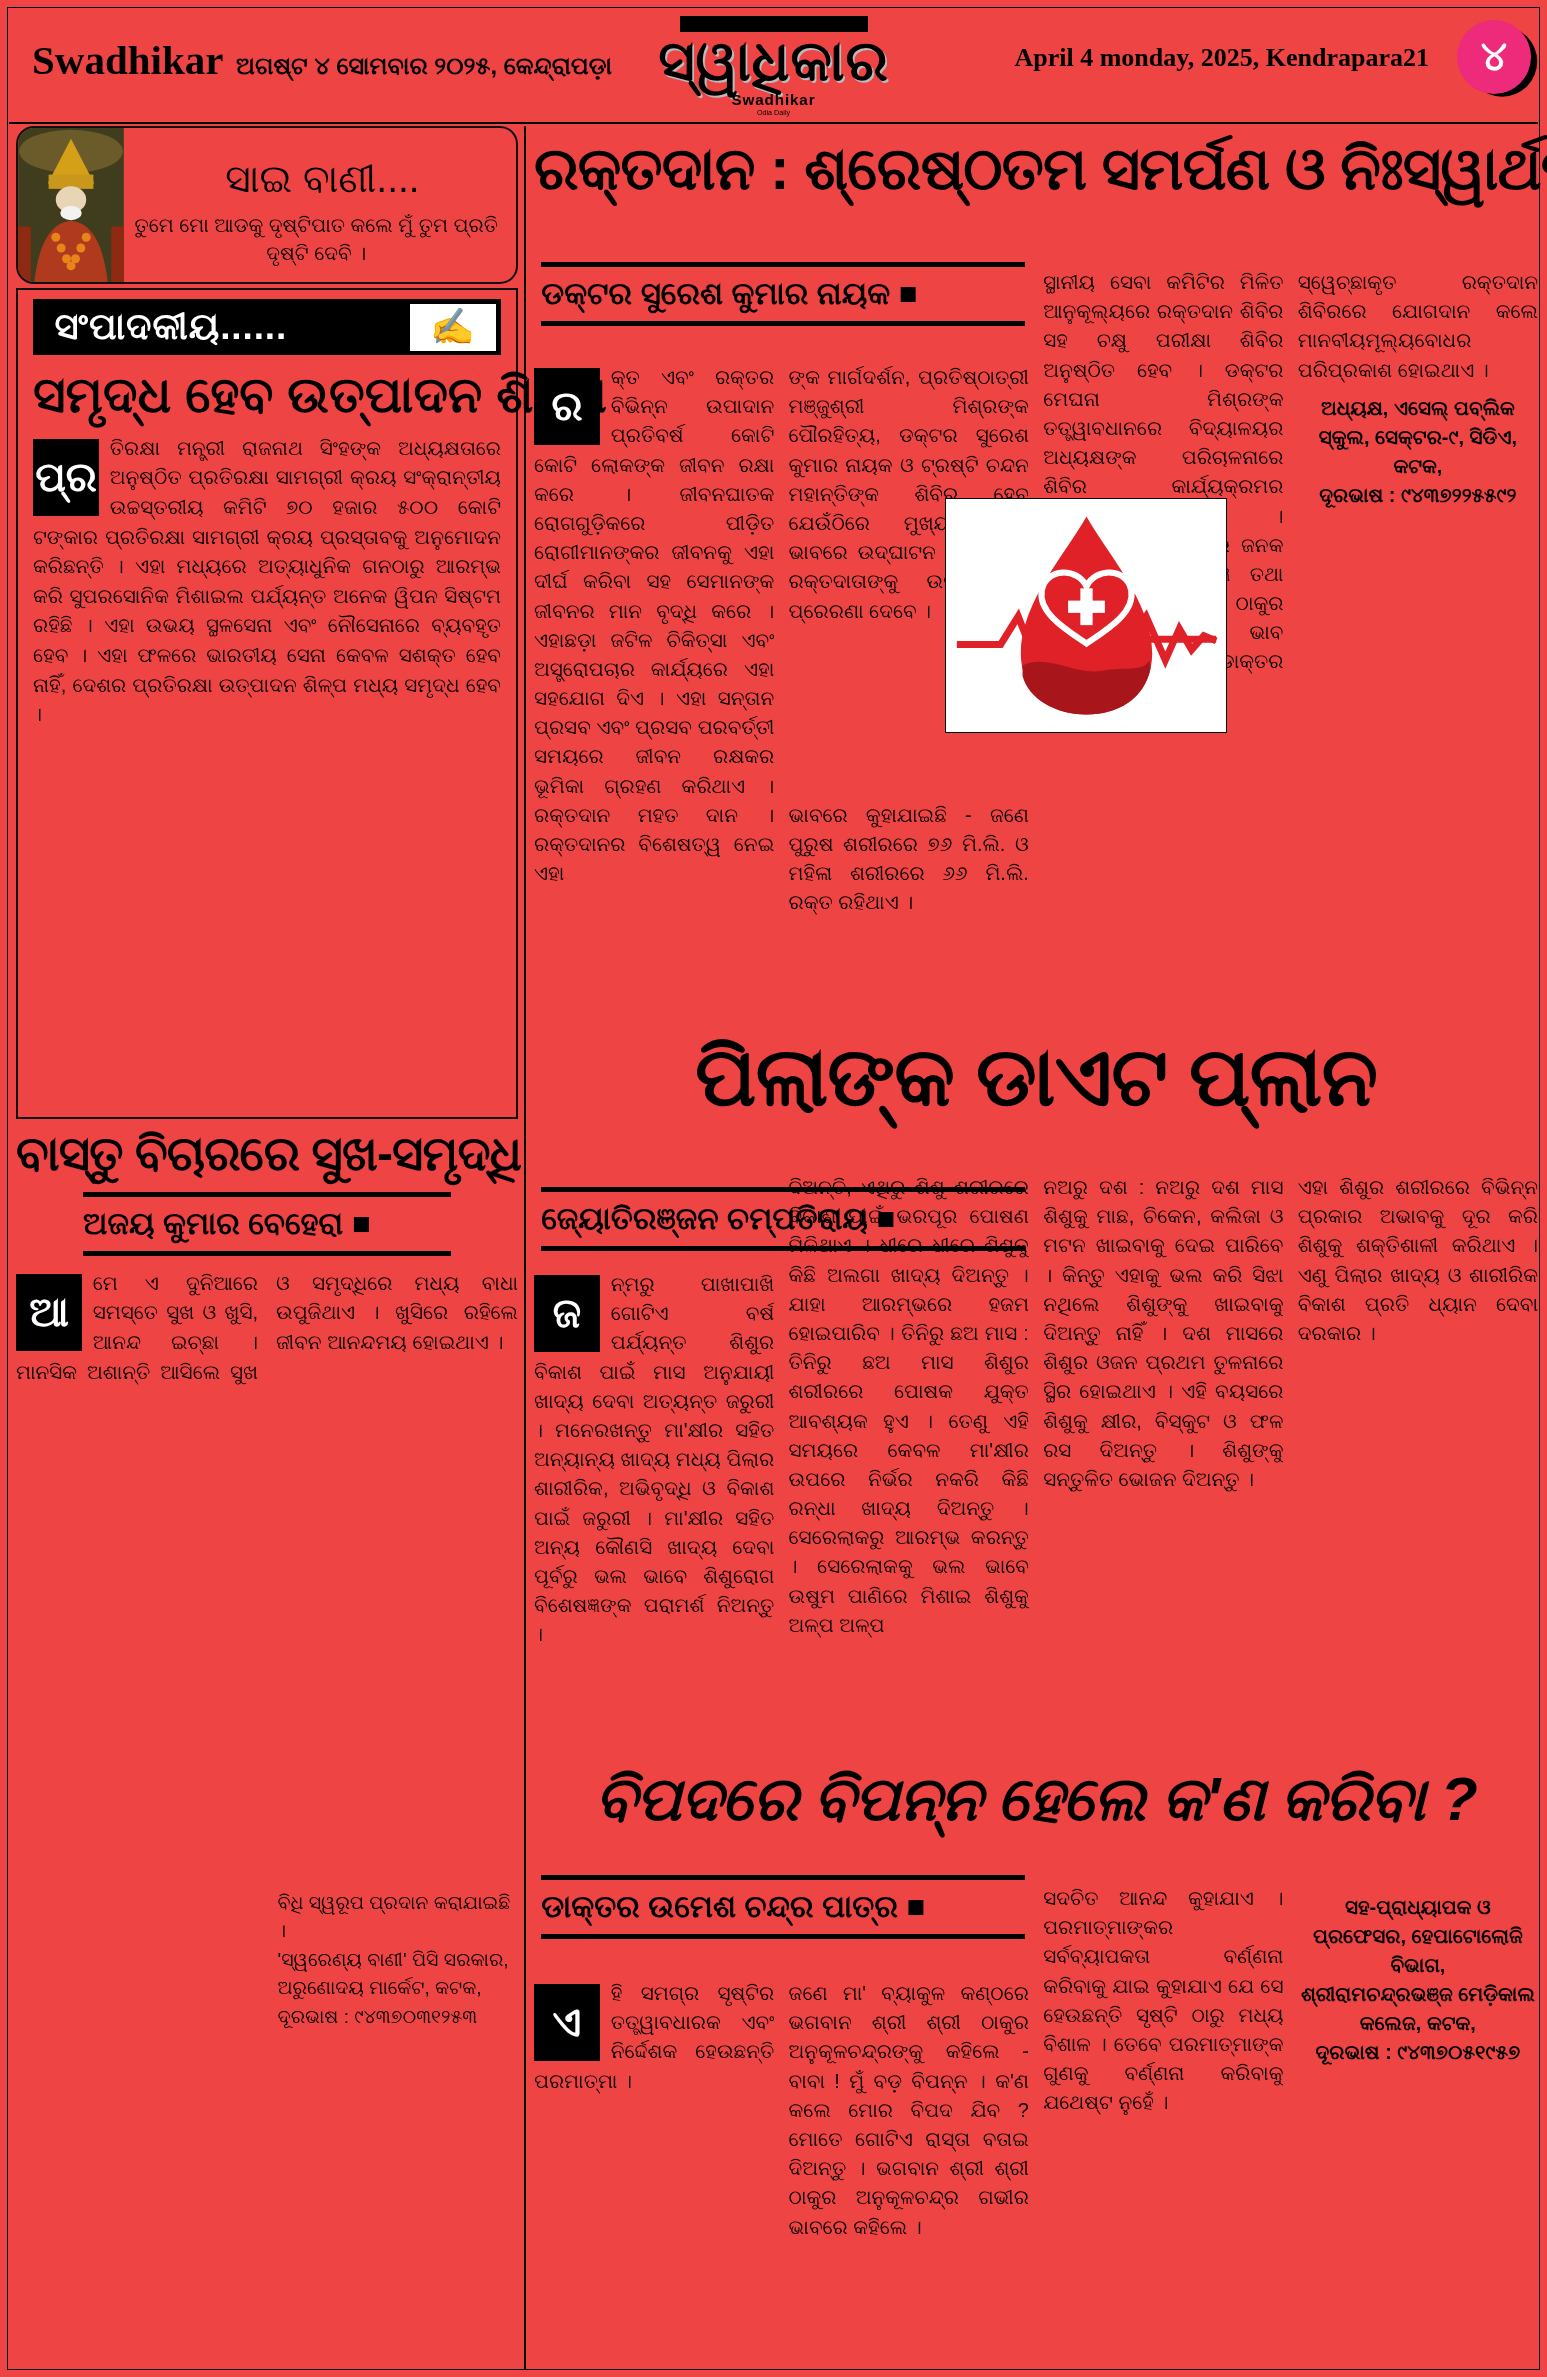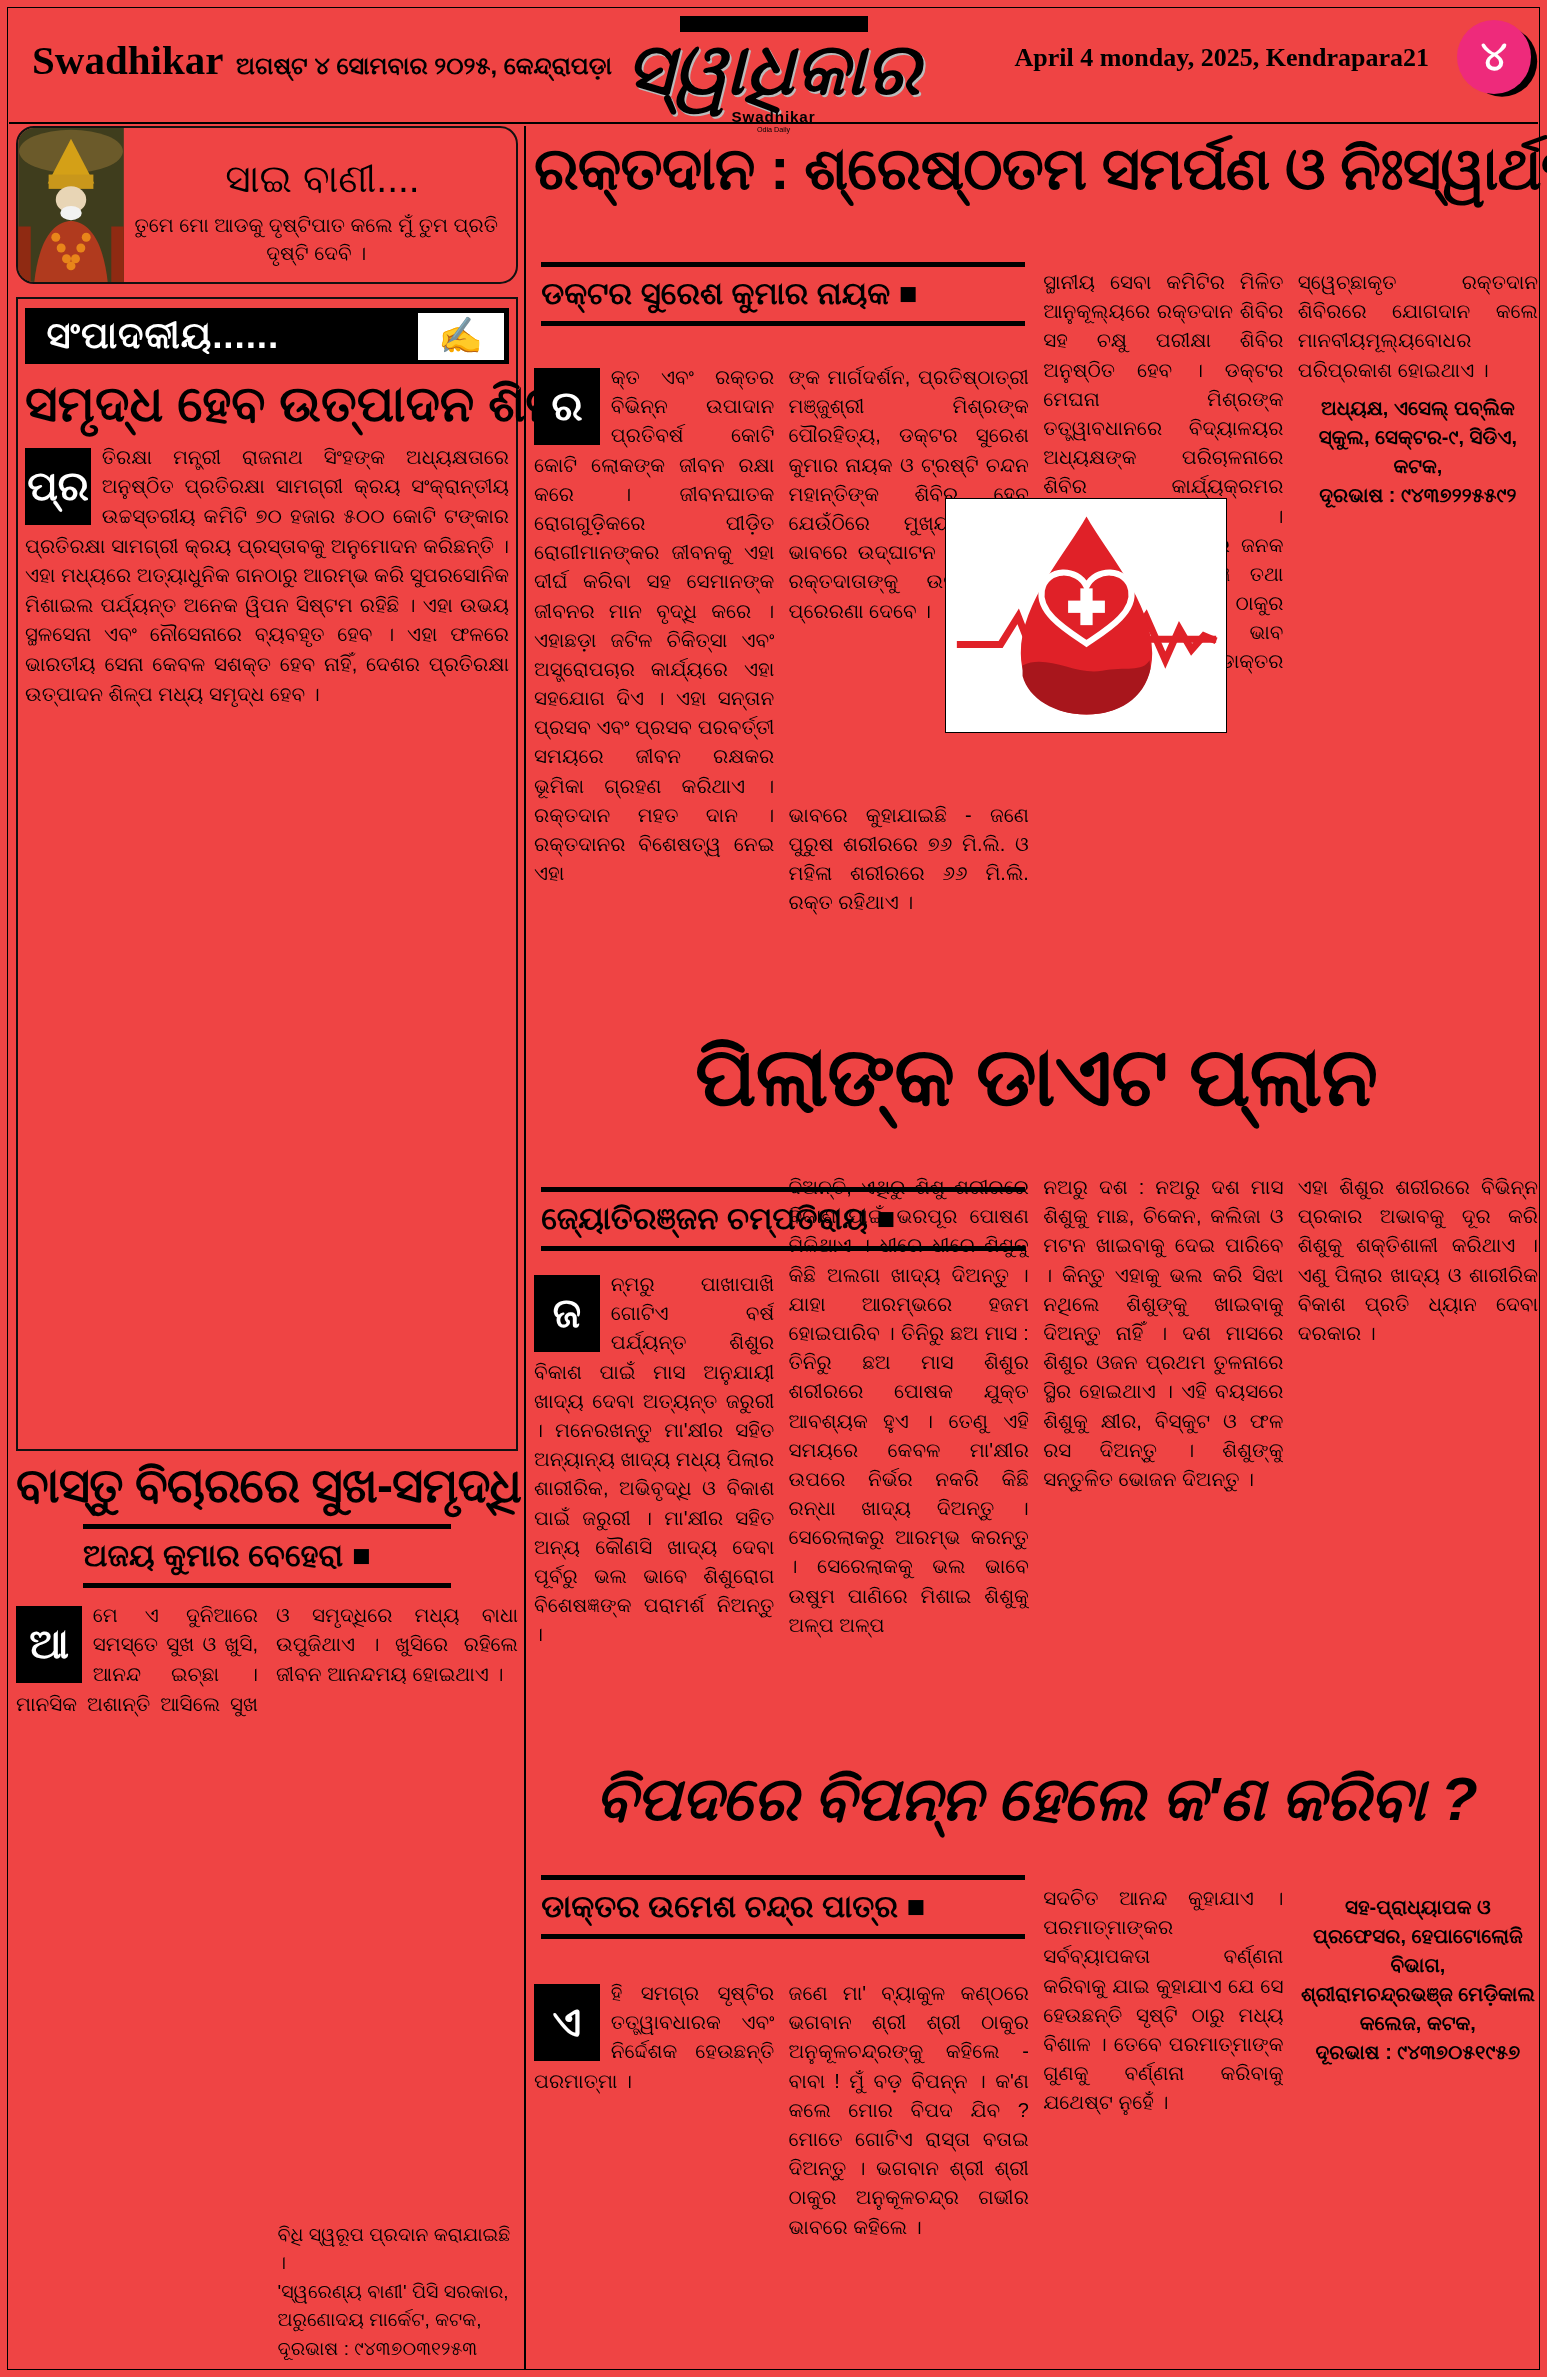--- a/index.html
+++ b/index.html
@@ -7,43 +7,43 @@
         overflow:hidden;font-family:"Liberation Sans",sans-serif;color:#000;}
   .frame{position:absolute;left:7.2px;top:7.2px;right:7.2px;bottom:7.2px;border:1.8px solid #000;pointer-events:none;}
 
   
   .hdr{position:absolute;left:9px;top:9px;width:1529px;height:113px;border-bottom:2.7px solid #000;}
   .brand-row{position:absolute;left:23px;top:27px;display:flex;align-items:baseline;gap:12.6px;}
   .brand{font-family:"Liberation Serif",serif;font-weight:bold;font-size:41px;}
   .odia-date{font-size:24px;font-weight:bold;}
   .logo{position:absolute;left:50%;top:7.2px;transform:translateX(-50%);text-align:center;width:412px;}
   .logo-banner{width:188px;height:16px;background:#000;margin:0 auto;}
-  .logo-text{font-size:72px;font-weight:bold;letter-spacing:0.9px;line-height:1.05;
-             text-shadow:1.8px 1.8px 0 #bbb;font-style:italic;}
+  .logo-text{font-size:56px;font-weight:bold;letter-spacing:0.9px;line-height:1.05;
+             text-shadow:1.8px 1.8px 0 #bbb;}
   .logo-sub{font-size:15.2px;font-weight:bold;letter-spacing:0.9px;}
   .logo-sub2{font-size:7.2px;}
   .date-en{position:absolute;right:109px;top:34px;font-family:"Liberation Serif",serif;
            font-weight:bold;font-size:26px;}
   .badge{position:absolute;right:7.2px;top:10.8px;width:74px;height:74px;border-radius:50%;
          display:flex;align-items:center;justify-content:center;color:#fff;
          font-size:41px;font-weight:bold;box-shadow:8px 4.5px 0 -1.8px #000;}
 
   
   .vrule{position:absolute;left:524px;top:126px;width:1.8px;height:2243px;background:#000;}
   .leftcol{position:absolute;left:16px;top:126px;width:502px;}
   .rightcol{position:absolute;left:534px;top:126px;width:1004px;}
 
   
   .sai{position:relative;height:154px;border:2.7px solid #111;border-radius:18px;overflow:hidden;}
   .sai-img{position:absolute;left:0;top:0;width:106px;height:154px;}
   .sai-title{margin-left:111px;text-align:center;font-size:39px;padding-top:29px;}
   .sai-verse{margin-left:111px;text-align:center;font-size:20px;line-height:1.4;padding:9px 12.6px 0 0;}
 
   
-  .ed{margin-top:13px;border:2.7px solid #111;height:1154px;padding:9px 7px;box-sizing:border-box;position:relative;}
+  .ed{margin-top:4px;border:2.7px solid #111;height:831px;padding:9px 15px;box-sizing:border-box;position:relative;}
   .ed-bar{height:56px;background:#000;color:#fff;display:flex;align-items:center;
           justify-content:space-between;padding:0 5.4px 0 21.5px;}
   .ed-label{font-size:37px;font-weight:bold;letter-spacing:0.9px;}
   .pen-box{width:86px;height:47px;background:#fff;color:#000;display:flex;align-items:center;
            justify-content:center;font-size:36px;}
   .ed-headline{font-size:50px;font-weight:bold;text-align:center;margin:10.8px 0 9px 0;white-space:nowrap;}
   .bodytxt{font-size:20px;line-height:1.48;text-align:justify;}
   .dropcap{float:left;width:66px;height:77px;background:#000;color:#fff;font-size:41px;font-weight:bold;
            display:flex;align-items:center;justify-content:center;margin:5.4px 10.8px 3.6px 0;}
 

